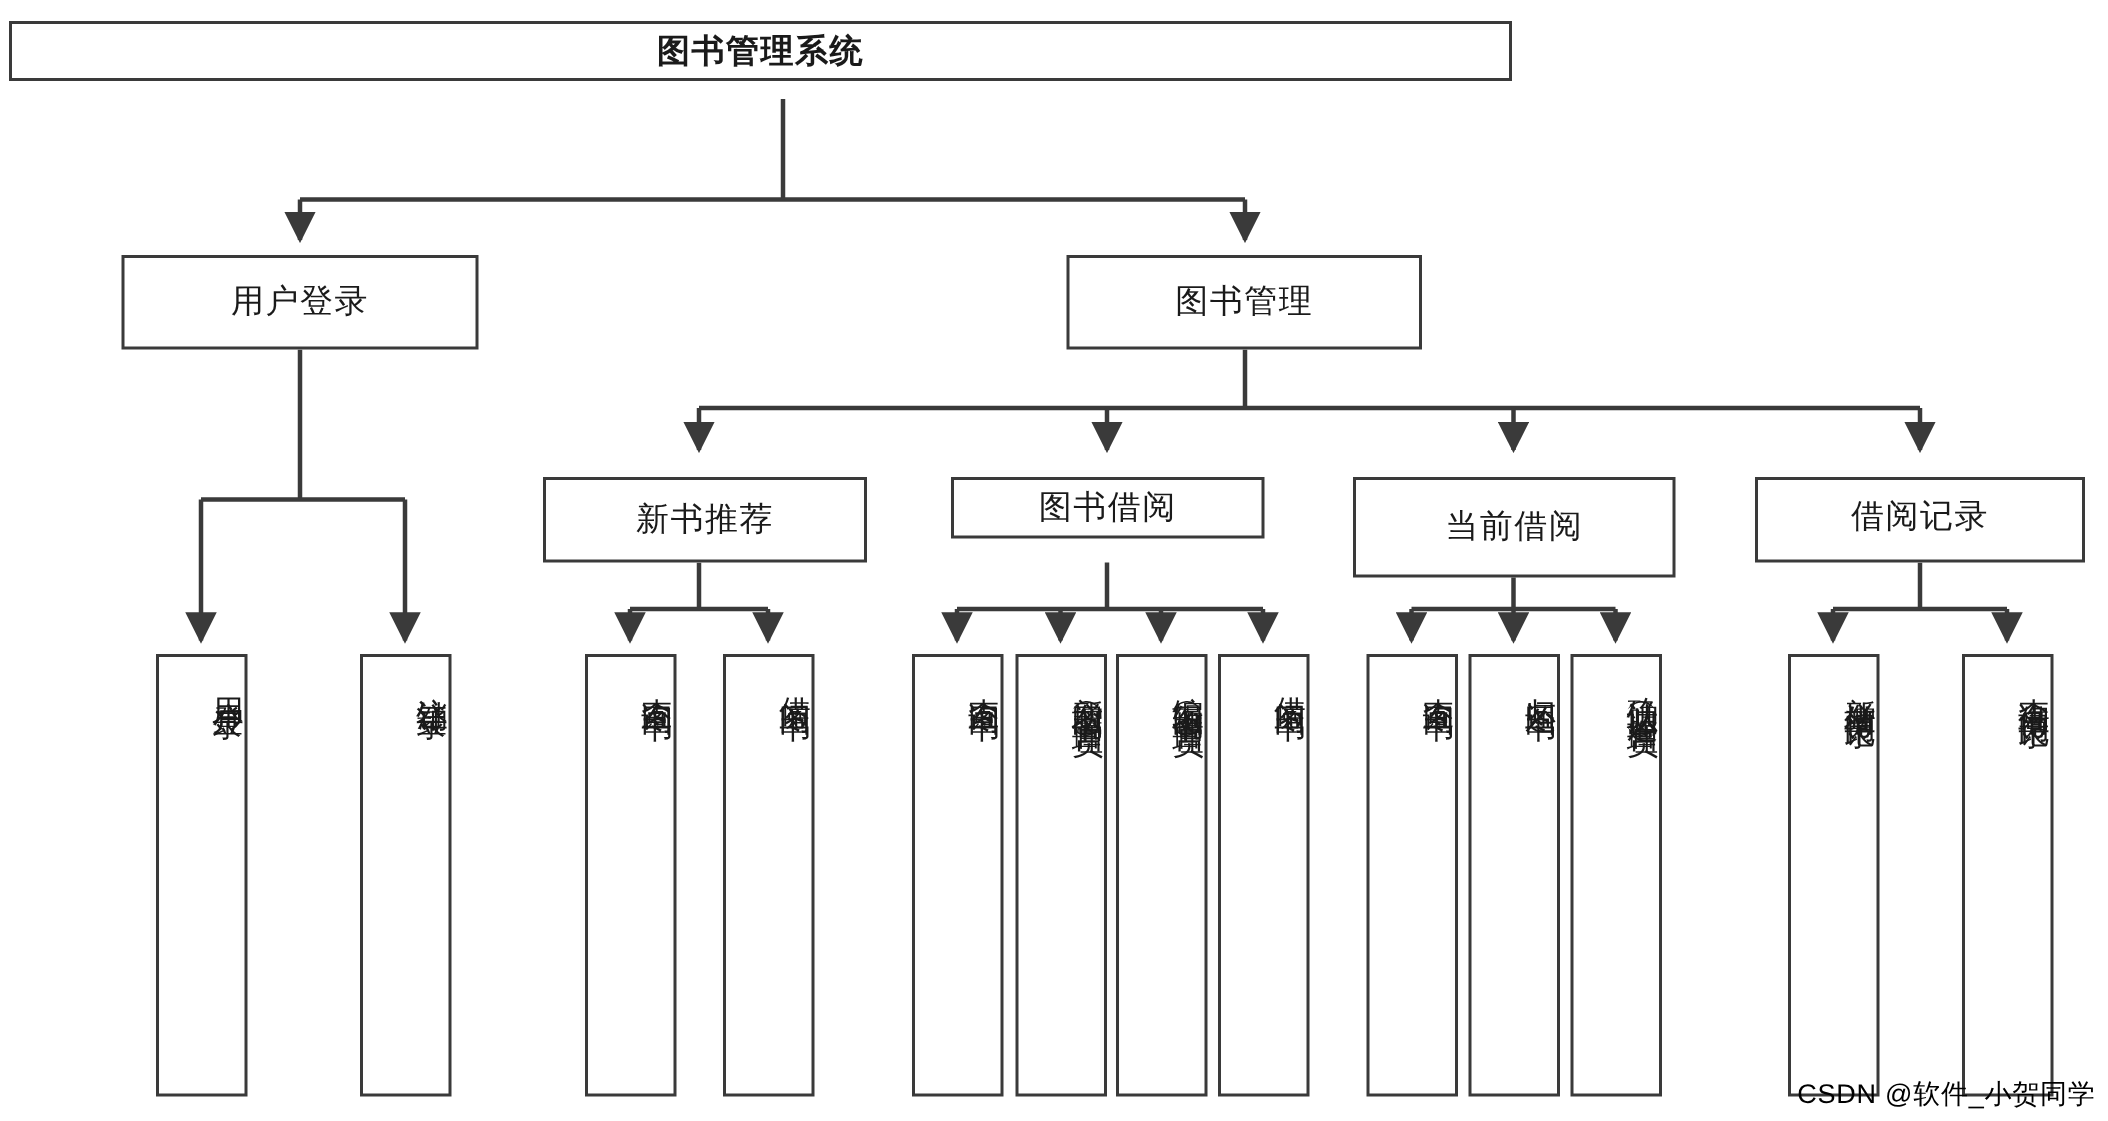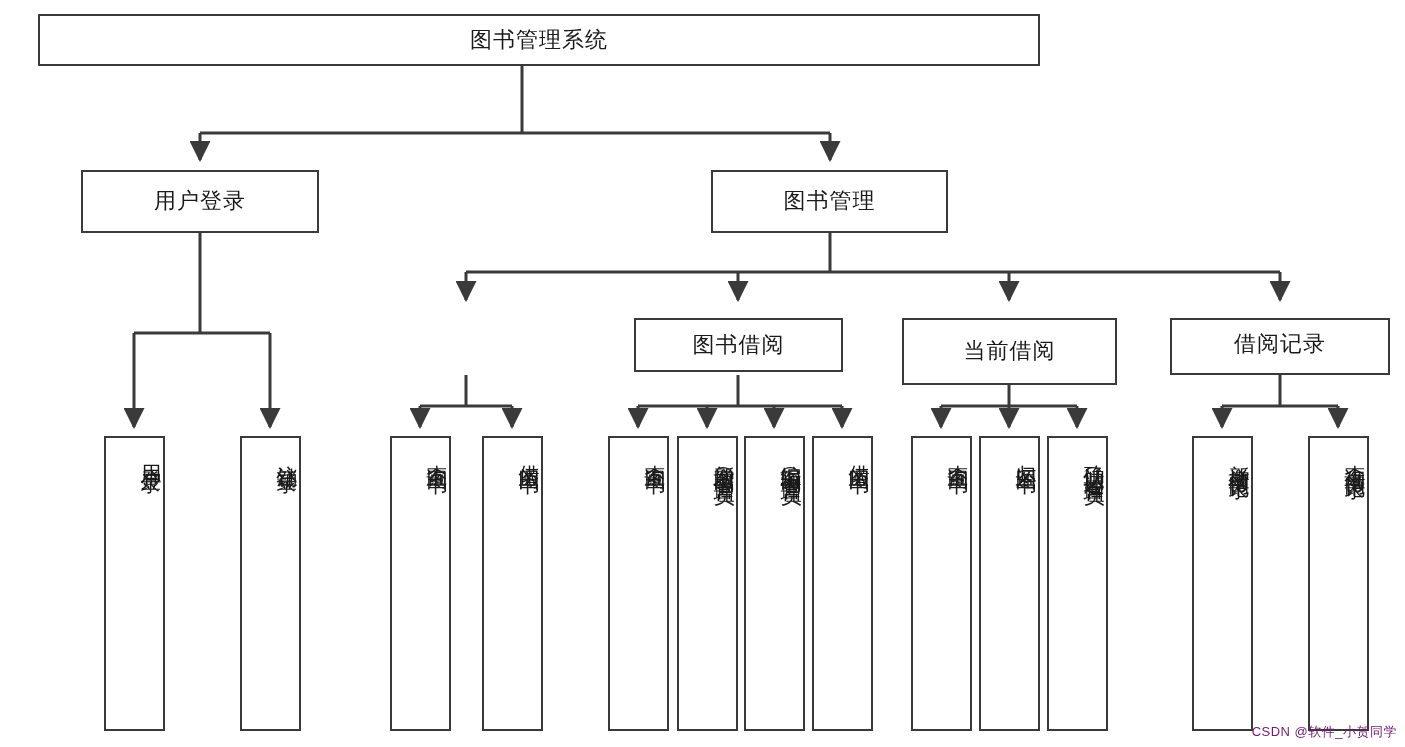--- a/index.html
+++ b/index.html
@@ -53,22 +53,22 @@
   }
   .node.vert > span {
     writing-mode: vertical-rl;
     text-orientation: upright;
     display: block;
   }
   #watermark {
     position: absolute;
     right: 8px;
     bottom: 6px;
-    font-size: 13px;
-    color: #701a75;
+    font-size: 18px;
+    color: #000000;
     letter-spacing: 0.5px;
     white-space: nowrap;
     user-select: none;
   }
 </style>
 </head>
 <body>
 
 <div id="canvas">
 
@@ -115,32 +115,35 @@
       <path d="M 1009 406 L 1009 427" marker-end="url(#arrow)"></path>
       <path d="M 1077 406 L 1077 427" marker-end="url(#arrow)"></path>
 
       <path d="M 1280 375 L 1280 406"></path>
       <path d="M 1222 406 L 1338 406"></path>
       <path d="M 1222 406 L 1222 427" marker-end="url(#arrow)"></path>
       <path d="M 1338 406 L 1338 427" marker-end="url(#arrow)"></path>
     </g>
   </svg>
 
-  <div class="node horiz" style="left:38px; top:14px; width:1002px; height:52px;">
+  <div class="node horiz" style="left:6px; top:14px; width:1002px; height:40px;font-weight:bold;">
     <span>图书管理系统</span>
   </div>
 
   <div class="node horiz" style="left:81px; top:170px; width:238px; height:63px;">
     <span>用户登录</span>
   </div>
   <div class="node horiz" style="left:711px; top:170px; width:237px; height:63px;">
     <span>图书管理</span>
   </div>
 
-  <div class="node horiz" style="left:634px; top:318px; width:209px; height:54px;">
+  <div class="node horiz" style="left:362px; top:318px; width:216px; height:57px;">
+    <span>新书推荐</span>
+  </div>
+  <div class="node horiz" style="left:634px; top:318px; width:209px; height:41px;">
     <span>图书借阅</span>
   </div>
   <div class="node horiz" style="left:902px; top:318px; width:215px; height:67px;">
     <span>当前借阅</span>
   </div>
   <div class="node horiz" style="left:1170px; top:318px; width:220px; height:57px;font-family:Liberation Mono, monospace;">
     <span>借阅记录</span>
   </div>
 
   <div class="node vert" style="left:104px; top:436px; width:61px; height:295px;">

